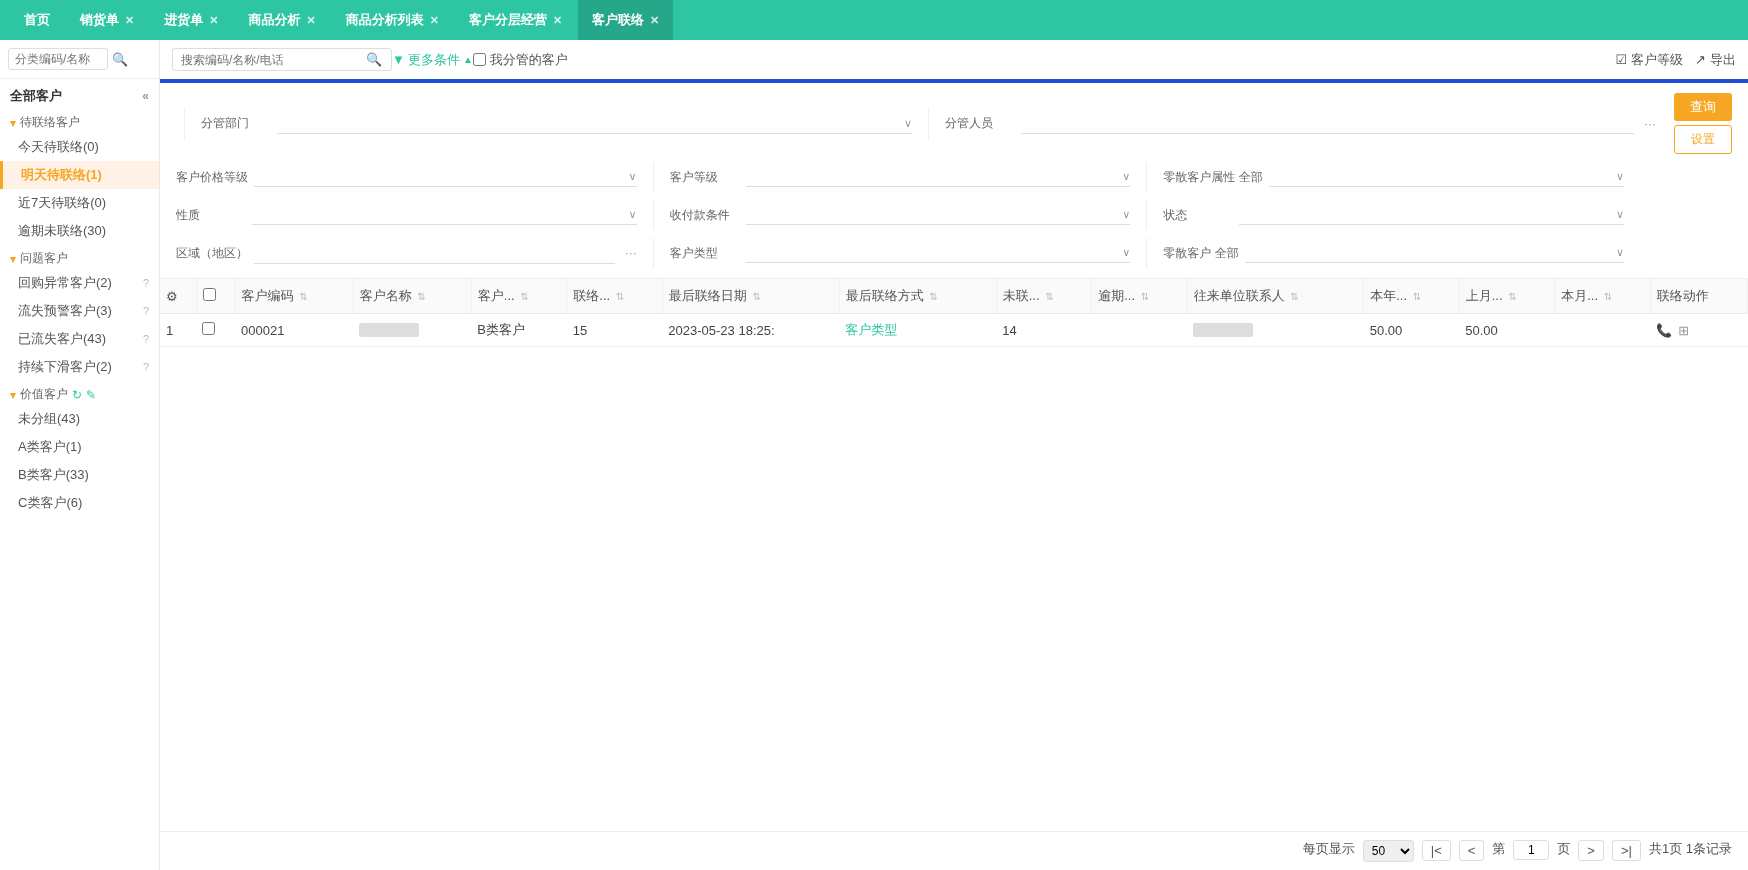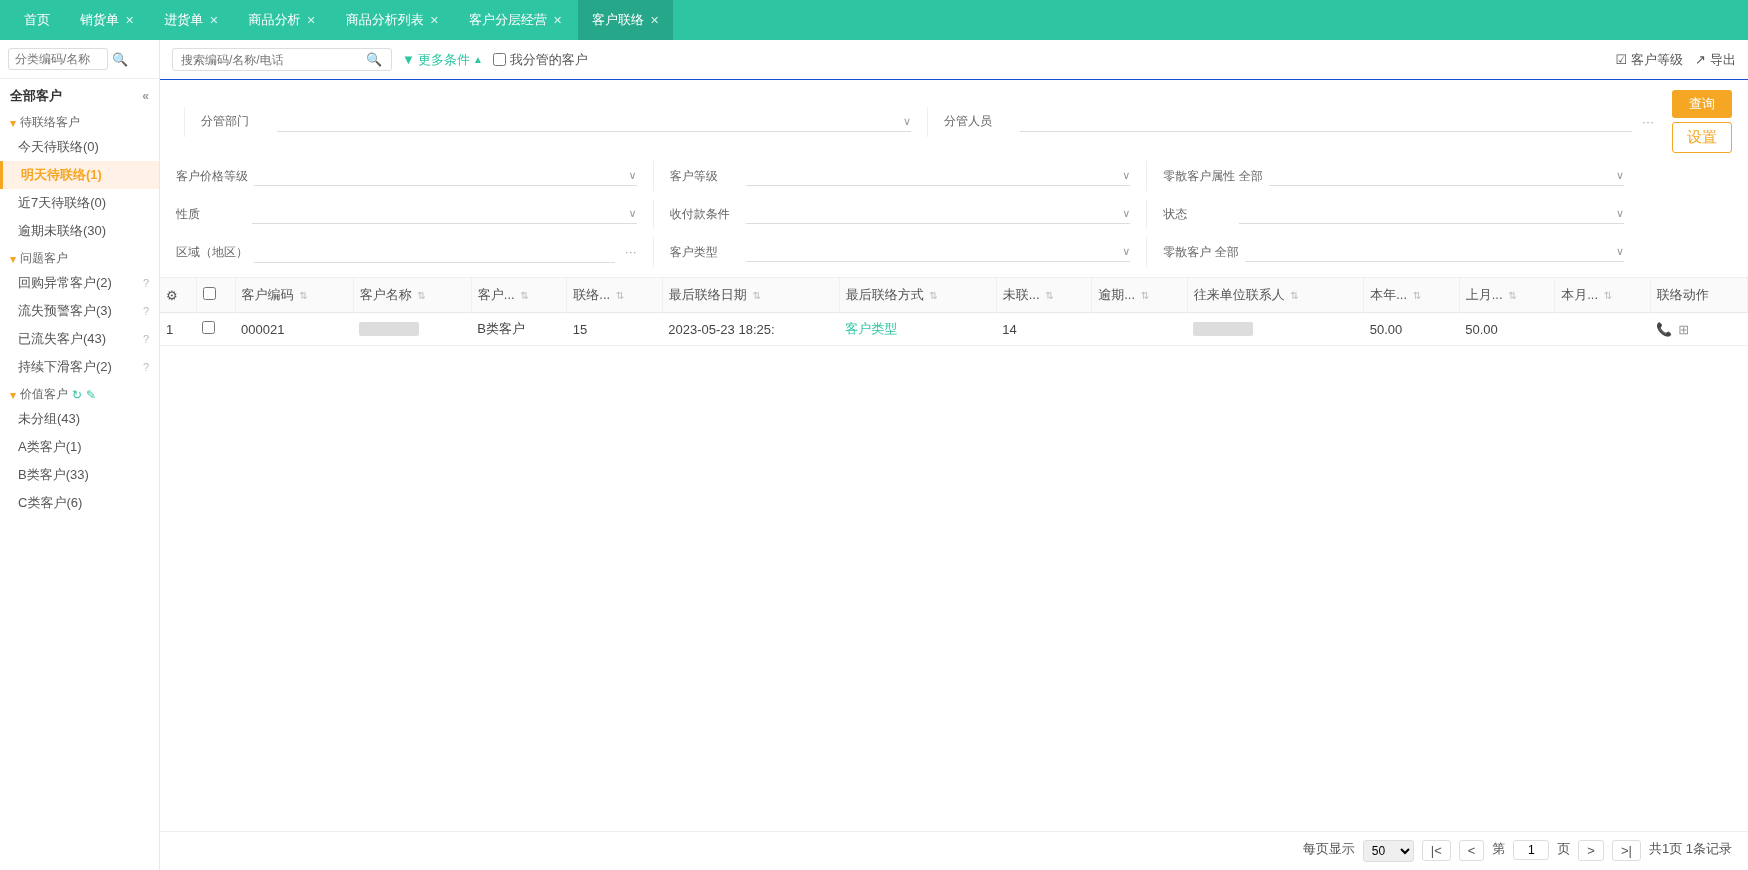--- a/index.html
+++ b/index.html
@@ -6,20 +6,21 @@
     body { background: #f5f5f5; overflow-x: hidden; }
 
     
     .top-nav {
       background: #2DC5A2;
       height: 40px;
       display: flex;
       align-items: center;
       padding: 0 10px;
       gap: 2px;
+      font-weight: bold;
     }
     .nav-item {
       color: #fff;
       padding: 0 14px;
       height: 40px;
       display: flex;
       align-items: center;
       cursor: pointer;
       font-size: 13px;
       white-space: nowrap;
@@ -98,22 +99,21 @@
       flex-direction: column;
       overflow: hidden;
     }
 
     
     .toolbar {
       background: #fff;
       padding: 8px 12px;
       display: flex;
       align-items: center;
-      gap: 10px;
-      border-bottom: 1px solid #1d4ed8;
+      border-bottom: 4px solid #1d4ed8;
     }
     .toolbar-search {
       display: flex;
       align-items: center;
       border: 1px solid #ddd;
       border-radius: 3px;
       padding: 3px 8px;
       width: 220px;
     }
     .toolbar-search input {
@@ -218,21 +218,21 @@
       cursor: pointer;
       font-size: 13px;
     }
     .btn-settings {
       background: #fff;
       color: #f5a623;
       border: 1px solid #f5a623;
       border-radius: 3px;
       padding: 5px 14px;
       cursor: pointer;
-      font-size: 15px;
+      font-size: 12px;
     }
 
     
     .table-wrapper {
       flex: 1;
       overflow: auto;
       background: #fff;
       margin: 0;
     }
     table {

